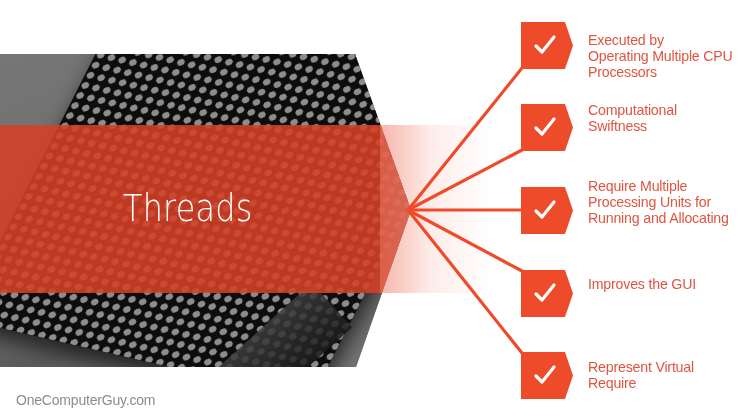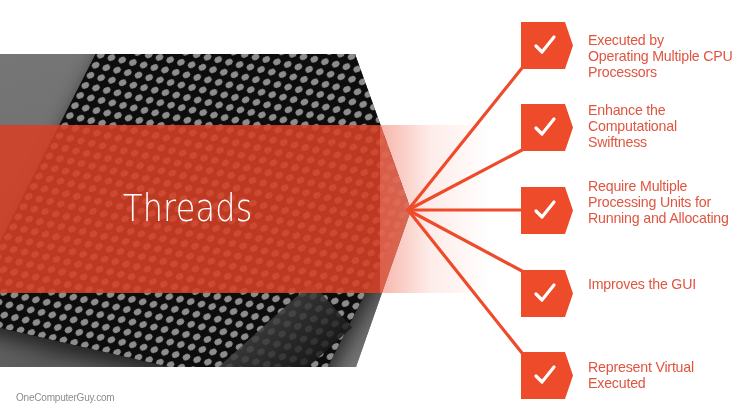--- a/index.html
+++ b/index.html
@@ -64,21 +64,21 @@
     .item-text {
       position: absolute; left: 588px; width: 160px;
       color: #e05540; font-size: 14.2px; line-height: 15.8px;
       font-family: "Liberation Sans", sans-serif;
       letter-spacing: -0.2px;
     }
     .item-text span { display: block; white-space: nowrap; }
 
     .watermark {
       position: absolute; left: 16px; top: 392px;
-      color: #8c8c8c; font-size: 10px; letter-spacing: -0.2px;
+      color: #8c8c8c; font-size: 14px; letter-spacing: -0.2px;
       font-family: "Liberation Sans", sans-serif;
     }
   </style>
 </head>
 <body>
 
 <div class="hero">
   <div class="floor"></div>
   <div class="chip"></div>
   <div class="chip-edge"></div>
@@ -107,21 +107,20 @@
   <span>Operating Multiple CPU</span>
   <span>Processors</span>
 </div>
 
 <div class="badge" style="top:104px">
   <svg viewBox="0 0 24 22">
       <polyline points="3,12 9,18 21,3" fill="none" stroke="#fff" stroke-width="3.2" stroke-linecap="round" stroke-linejoin="round"></polyline>
     </svg>
 </div>
 <div class="item-text" style="top:103px">
-  <span>Enhance the</span>
   <span>Computational</span>
   <span>Swiftness</span>
 </div>
 
 <div class="badge" style="top:187px">
   <svg viewBox="0 0 24 22">
       <polyline points="3,12 9,18 21,3" fill="none" stroke="#fff" stroke-width="3.2" stroke-linecap="round" stroke-linejoin="round"></polyline>
     </svg>
 </div>
 <div class="item-text" style="top:179px">
@@ -139,16 +138,16 @@
   <span>Improves the GUI</span>
 </div>
 
 <div class="badge" style="top:352px">
   <svg viewBox="0 0 24 22">
       <polyline points="3,12 9,18 21,3" fill="none" stroke="#fff" stroke-width="3.2" stroke-linecap="round" stroke-linejoin="round"></polyline>
     </svg>
 </div>
 <div class="item-text" style="top:360px">
   <span>Represent Virtual</span>
-  <span>Executed</span>
+  <span>Require</span>
 </div>
 
 <div class="watermark">OneComputerGuy.com</div>
 
 </body></html>

